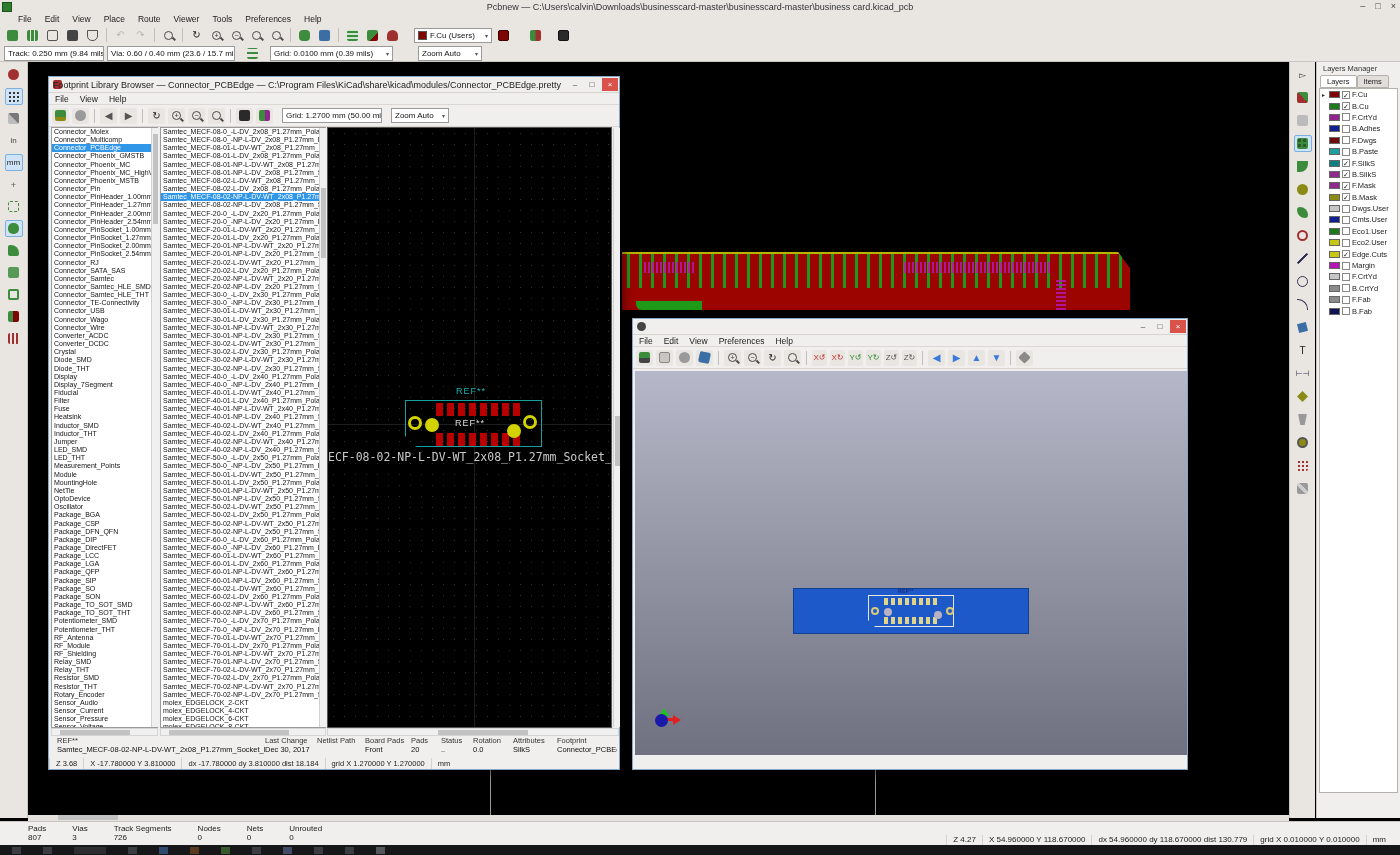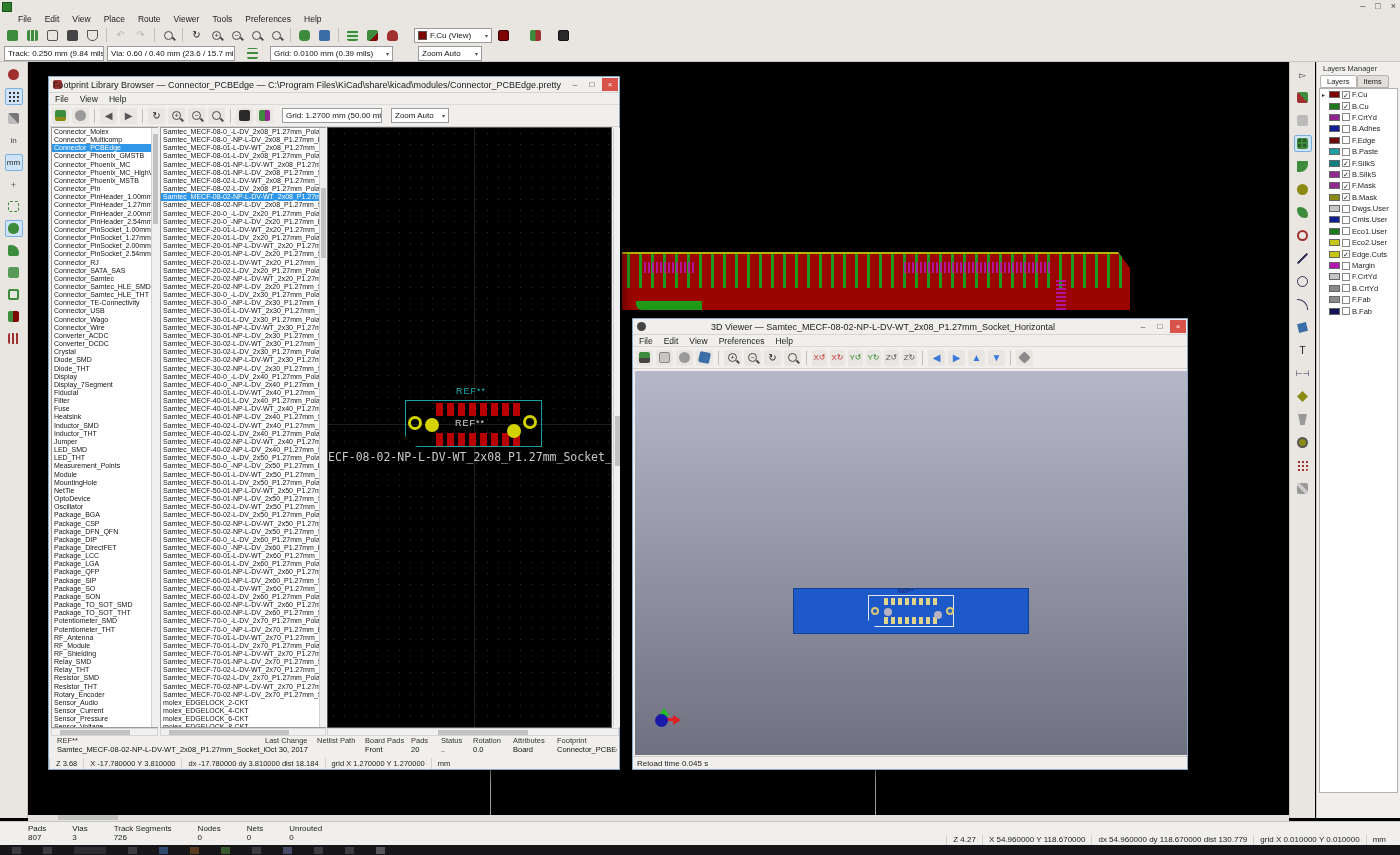--- a/index.html
+++ b/index.html
@@ -121,20 +121,21 @@
   #ms-right { position:absolute; right:8px; top:13px; display:flex; font-size:8px; color:#222; }
   #ms-right .stat-cell { line-height:10px; }
   #taskbar { left:0; top:845px; width:1400px; height:10px; background:#17171a; display:flex; align-items:center; gap:22px; padding-left:12px; }
   .tb-ic { width:9px; height:7px; background:#3b3b42; flex:none; }
 </style>
 </head>
 <body>
 
 <div class="abs" id="main-chrome">
   <div class="abs" id="app-icon"></div>
+  <div class="abs" id="main-title">Pcbnew — C:\Users\calvin\Downloads\businesscard-master\businesscard-master\business card.kicad_pcb</div>
   <div class="abs winbtns">
     <span>–</span>
     <span>□</span>
     <span>×</span>
   </div>
   <div class="abs" id="menu-bar">
       <span>File</span>
       <span>Edit</span>
       <span>View</span>
       <span>Place</span>
@@ -193,21 +194,21 @@
         <span class="blk gicon" style="background:repeating-linear-gradient(0deg,#3d8b3d 0 2px,#cde6cd 2px 4px)"></span>
       </div>
     <div class="tbi">
         <span class="blk gicon" style="background:linear-gradient(135deg,#3d8b3d 60%,#7d0503 60%)"></span>
       </div>
     <div class="tbi">
         <span class="blk ricon" style="border-radius:6px 6px 3px 3px"></span>
       </div>
     <div class="combo" style="width:78px;margin-left:10px">
       <span class="swatch-red"></span>
-      <span>F.Cu (View)</span>
+      <span>F.Cu (Users)</span>
       <span class="arrow">▾</span>
     </div>
     <div class="tbi">
         <span class="blk" style="background:#7d0503;border:1px solid #3a0201"></span>
       </div>
     <div class="tbi" style="margin-left:12px">
         <span class="blk" style="background:linear-gradient(90deg,#3d8b3d 45%,#a03030 55%)"></span>
       </div>
     <div class="tbi" style="margin-left:8px">
         <span class="blk" style="background:#2a2a2a;border:1px solid #111"></span>
@@ -368,21 +369,21 @@
       <div class="lm-row">
       <span class="lm-cur"></span>
       <span class="lm-sw" style="background: rgb(16, 31, 146);"></span>
       <span class="cb"></span>
       <span class="lm-name">B.Adhes</span>
     </div>
       <div class="lm-row">
       <span class="lm-cur"></span>
       <span class="lm-sw" style="background: rgb(111, 10, 10);"></span>
       <span class="cb"></span>
-      <span class="lm-name">F.Edge</span>
+      <span class="lm-name">F.Dwgs</span>
     </div>
       <div class="lm-row">
       <span class="lm-cur"></span>
       <span class="lm-sw" style="background: rgb(31, 160, 160);"></span>
       <span class="cb"></span>
       <span class="lm-name">B.Paste</span>
     </div>
       <div class="lm-row">
       <span class="lm-cur"></span>
       <span class="lm-sw" style="background: rgb(15, 127, 127);"></span>
@@ -727,21 +728,21 @@
       <div class="hthumb" style="left:110px;width:90px"></div>
     </div>
 
   <div id="fpb-info">
       <div class="col" style="width: 208px;">
       <span class="lab">REF**</span><br>
       <span class="val">Samtec_MECF-08-02-NP-L-DV-WT_2x08_P1.27mm_Socket_Horizontal</span>
     </div>
       <div class="col" style="width: 52px;">
       <span class="lab">Last Change</span><br>
-      <span class="val">Oct 30, 2017</span>
+      <span class="val">Dec 30, 2017</span>
     </div>
       <div class="col" style="width: 48px;">
       <span class="lab">Netlist Path</span><br>
       <span class="val"></span>
     </div>
       <div class="col" style="width: 46px;">
       <span class="lab">Board Pads</span><br>
       <span class="val">Front</span>
     </div>
       <div class="col" style="width: 30px;">
@@ -751,40 +752,39 @@
       <div class="col" style="width: 32px;">
       <span class="lab">Status</span><br>
       <span class="val">..</span>
     </div>
       <div class="col" style="width: 40px;">
       <span class="lab">Rotation</span><br>
       <span class="val">0.0</span>
     </div>
       <div class="col" style="width: 44px;">
       <span class="lab">Attributes</span><br>
-      <span class="val">Board</span>
+      <span class="val">SilkS</span>
     </div>
       <div class="col" style="width: 60px;">
       <span class="lab">Footprint</span><br>
       <span class="val">Connector_PCBEdge</span>
     </div>
     </div>
   <div id="fpb-status">
       <div class="stat-cell">Z 3.68</div>
       <div class="stat-cell">X -17.780000  Y 3.810000</div>
       <div class="stat-cell">dx -17.780000  dy 3.810000  dist 18.184</div>
       <div class="stat-cell">grid X 1.270000  Y 1.270000</div>
       <div class="stat-cell">mm</div>
     </div>
 </div>
 
 <div class="win" id="viewer3d">
   <div class="w-title">
     <span class="w-ico kicon" style="border-radius:50%"></span>
-    <span class="ttl">3D Viewer — Samtec_MECF-08-02-NP-L-DV-WT_2x08_P1.27mm_Socket_Horizontal</span>
     <span class="wb" style="right:36px">–</span>
     <span class="wb" style="right:19px">□</span>
     <span class="wb red" style="right:1px">×</span>
   </div>
   <div class="w-menu">
       <span>File</span>
       <span>Edit</span>
       <span>View</span>
       <span>Preferences</span>
       <span>Help</span>
@@ -860,21 +860,20 @@
       <span style="position:absolute;left:152px;top:18px;width:8px;height:8px;border-radius:50%;border:2px solid #d8c878"></span>
     </div>
     <div id="axis-gizmo">
       <div id="axis-up"></div>
       <div id="axis-up-stem"></div>
       <div id="axis-right-stem"></div>
       <div id="axis-right"></div>
       <div id="axis-origin"></div>
     </div>
   </div>
-  <div id="v3d-status">Reload time 0.045 s</div>
 </div>
 
 <div class="abs" id="canvas-hscroll">
     <div class="hthumb"></div>
   </div>
 <div class="abs" id="main-status">
   <div id="ms-left" style="position: absolute; left: 28px; top: 2px; display: flex; gap: 26px; font-size: 8px; color: rgb(34, 34, 34);">
       <div>
         <div>Pads</div>
         <div>807</div>

